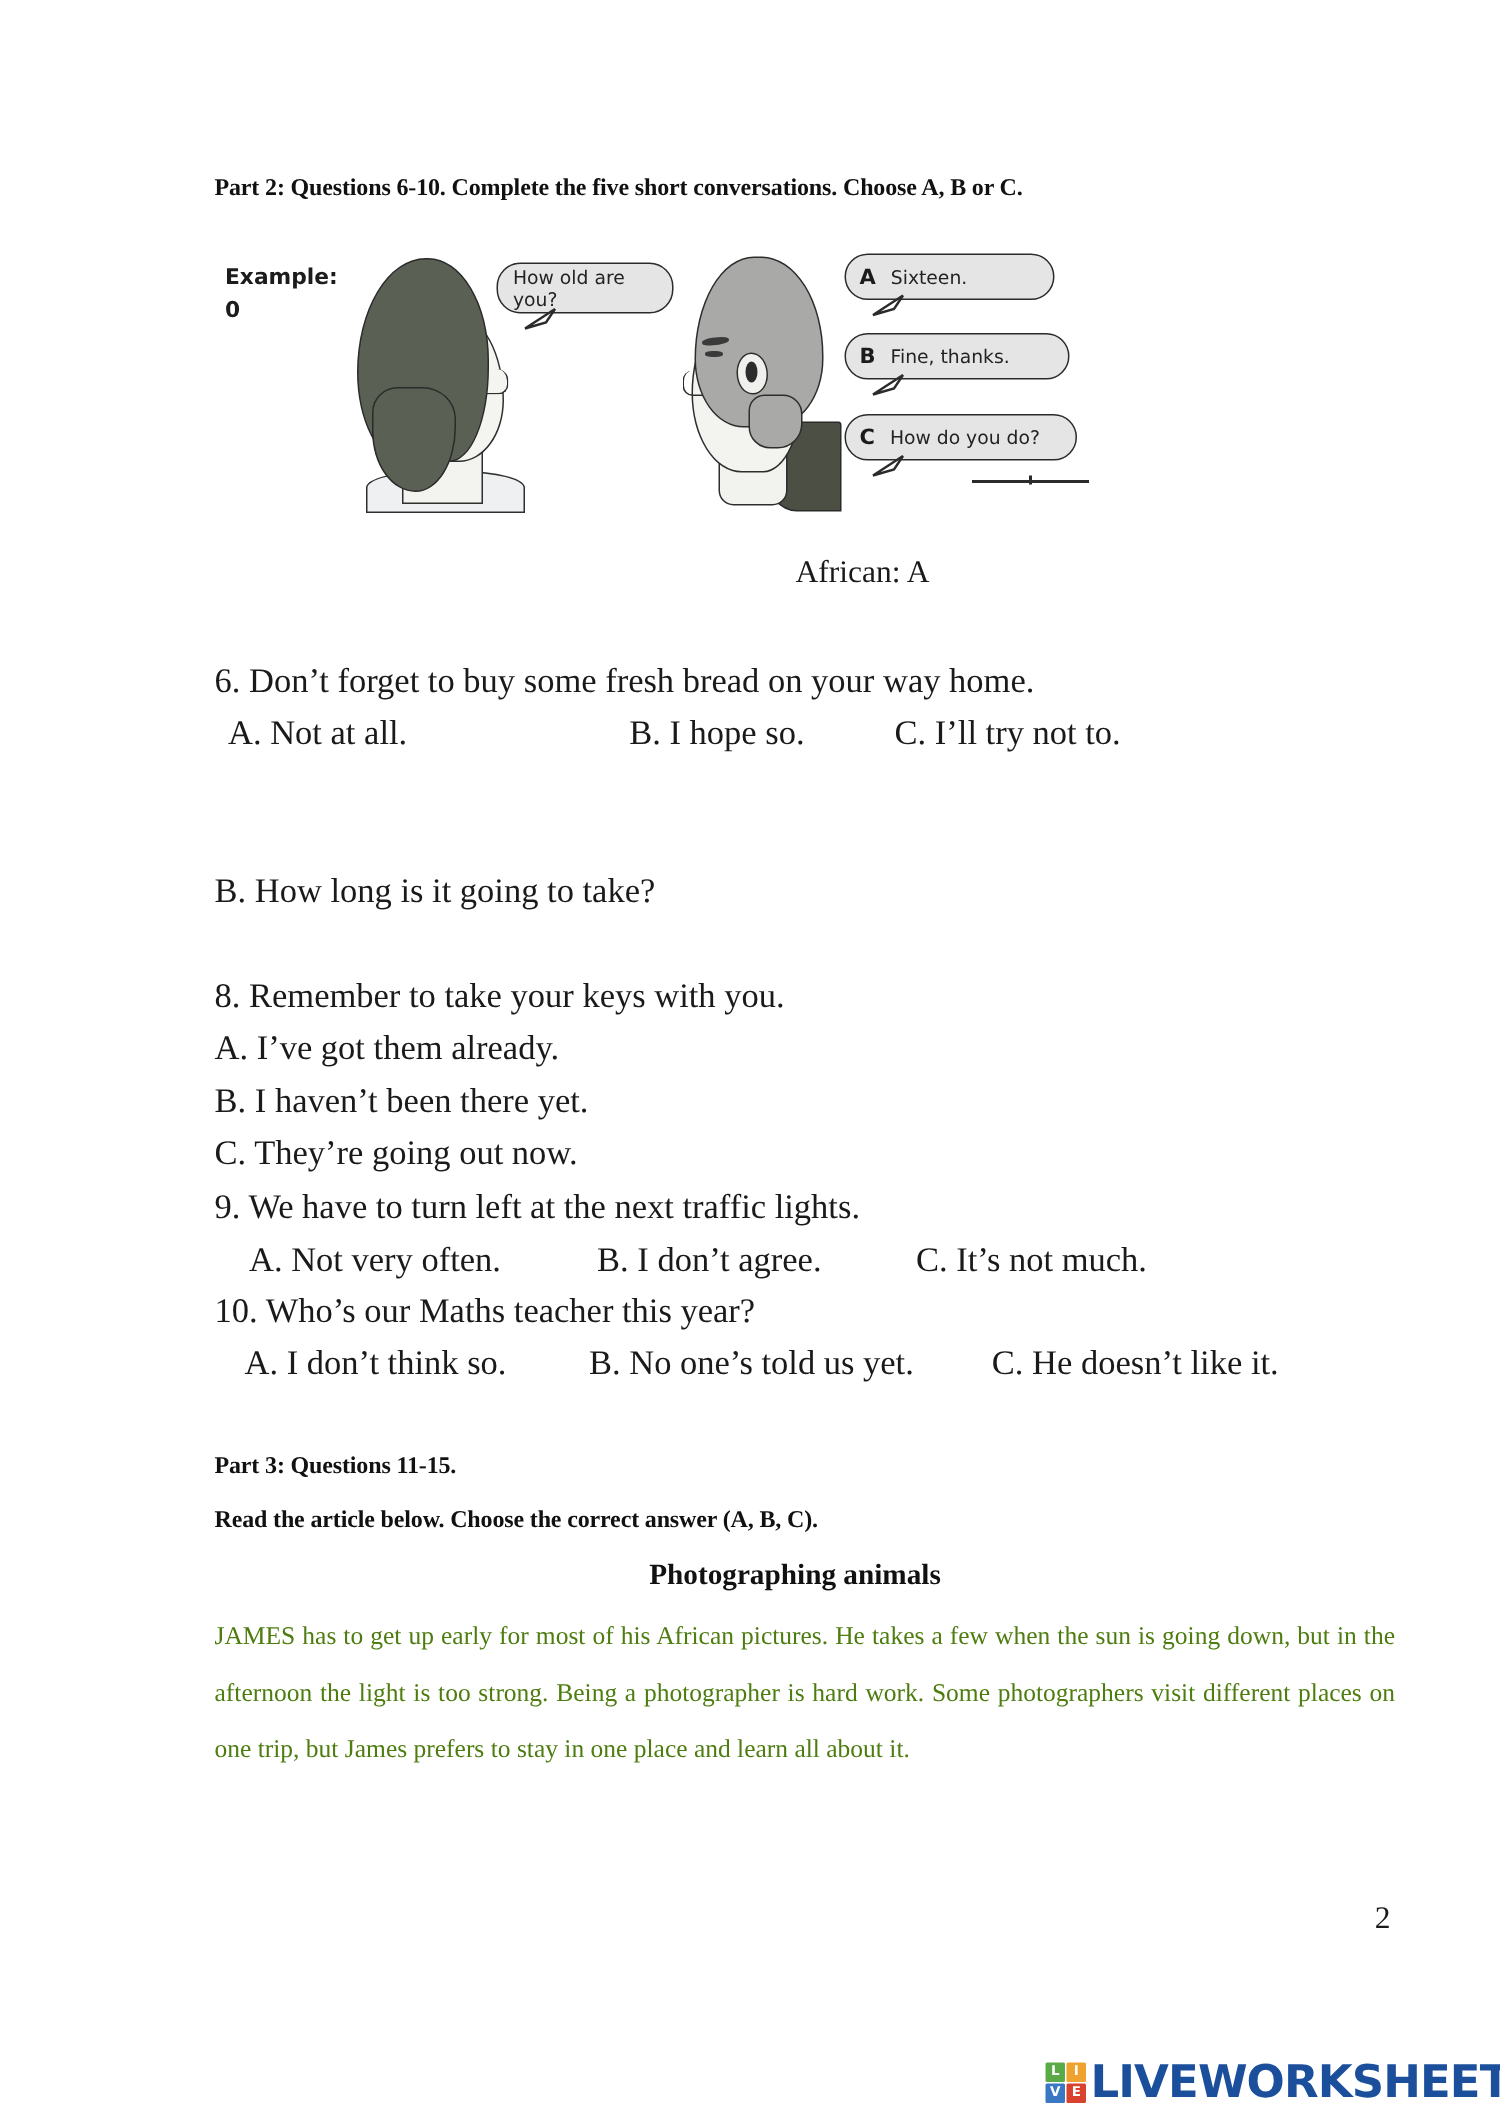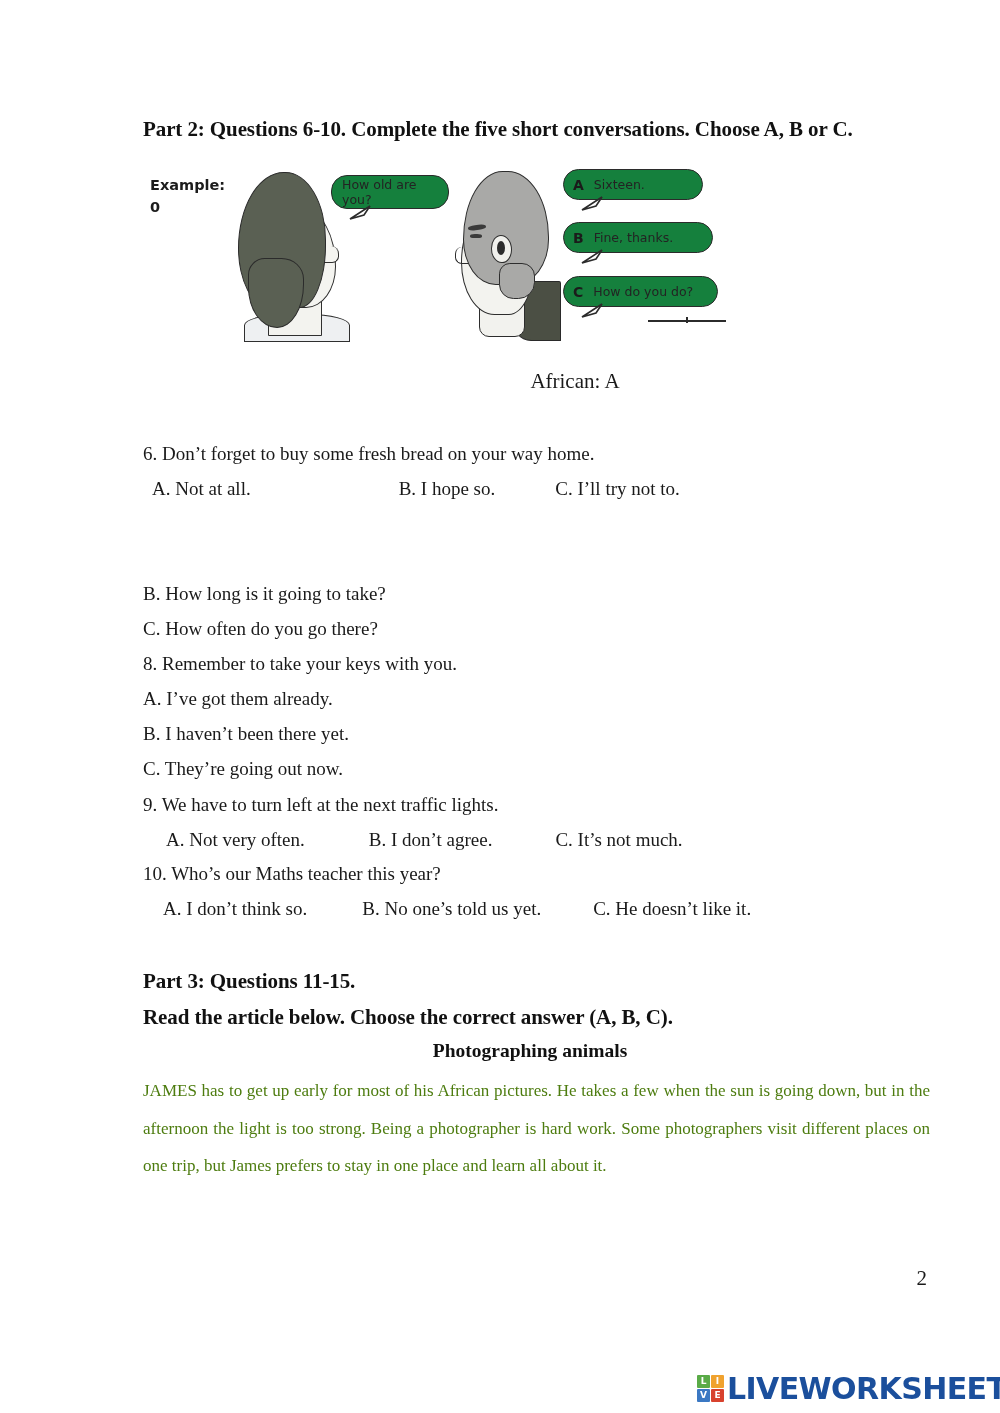--- a/index.html
+++ b/index.html
@@ -21,21 +21,21 @@
     left: 0; top: 0;
     width: 1000px;
     height: 1413px;
   }
 
   
   .part-heading {
     position: absolute;
     left: 143px;
     font-weight: bold;
-    font-size: 21px;
+    font-size: 16px;
     letter-spacing: -0.1px;
     white-space: nowrap;
     color: #111;
   }
   #part2-heading { top: 117px; }
   #part3-heading { top: 969px; }
   #part3-instruction { top: 1005px; }
 
   .article-title {
     position: absolute;
@@ -210,21 +210,21 @@
     background: #4b4f44;
     border: 1.6px solid #2a2a2a;
     border-radius: 20% 4% 0 40%;
   }
 
   
   .bubble {
     position: absolute;
     border: 1.7px solid #2b2b2b;
     border-radius: 16px;
-    background: #15803d;
+    background: #e5e5e5;
     font-family: "DejaVu Sans", "Liberation Sans", sans-serif;
     font-size: 12.5px;
     color: #232323;
     display: flex;
     align-items: center;
     box-sizing: border-box;
   }
   .bubble .tail {
     position: absolute;
     left: 16px;
@@ -285,21 +285,21 @@
     padding-left: 150px;
     box-sizing: border-box;
     font-size: 21px;
     color: #1a1a1a;
   }
 
   
   .q-line {
     position: absolute;
     left: 143px;
-    font-size: 19px;
+    font-size: 23px;
     line-height: 24px;
     color: #1a1a1a;
     white-space: nowrap;
   }
   .opt-inline { display: inline-block; }
 
   #q6-stem      { top: 442px; }
   #q6-options   { top: 477px; left: 152px; }
   #q7-stem      { top: 512px; }
   #q7-a         { top: 547px; }
@@ -447,21 +447,20 @@
   </div>
 
   <div id="answer-line">African: A</div>
 
   <div class="q-line" id="q6-stem">6. Don’t forget to buy some fresh bread on your way home.</div>
   <div class="q-line" id="q6-options">
     <span class="opt-inline">A. Not at all.</span><span class="option-gap-1"></span><span class="opt-inline">B. I hope so.</span><span class="option-gap-2"></span><span class="opt-inline">C. I’ll try not to.</span>
   </div>
 
   <div class="q-line" id="q7-b">B. How long is it going to take?</div>
-  <div class="q-line" id="q7-c">C. How often do you go there?</div>
 
   <div class="q-line" id="q8-stem">8. Remember to take your keys with you.</div>
   <div class="q-line" id="q8-a">A. I’ve got them already.</div>
   <div class="q-line" id="q8-b">B. I haven’t been there yet.</div>
   <div class="q-line" id="q8-c">C. They’re going out now.</div>
 
   <div class="q-line" id="q9-stem">9. We have to turn left at the next traffic lights.</div>
   <div class="q-line" id="q9-options">
     <span class="opt-inline">A. Not very often.</span><span class="option-gap-3"></span><span class="opt-inline">B. I don’t agree.</span><span class="option-gap-4"></span><span class="opt-inline">C. It’s not much.</span>
   </div>

